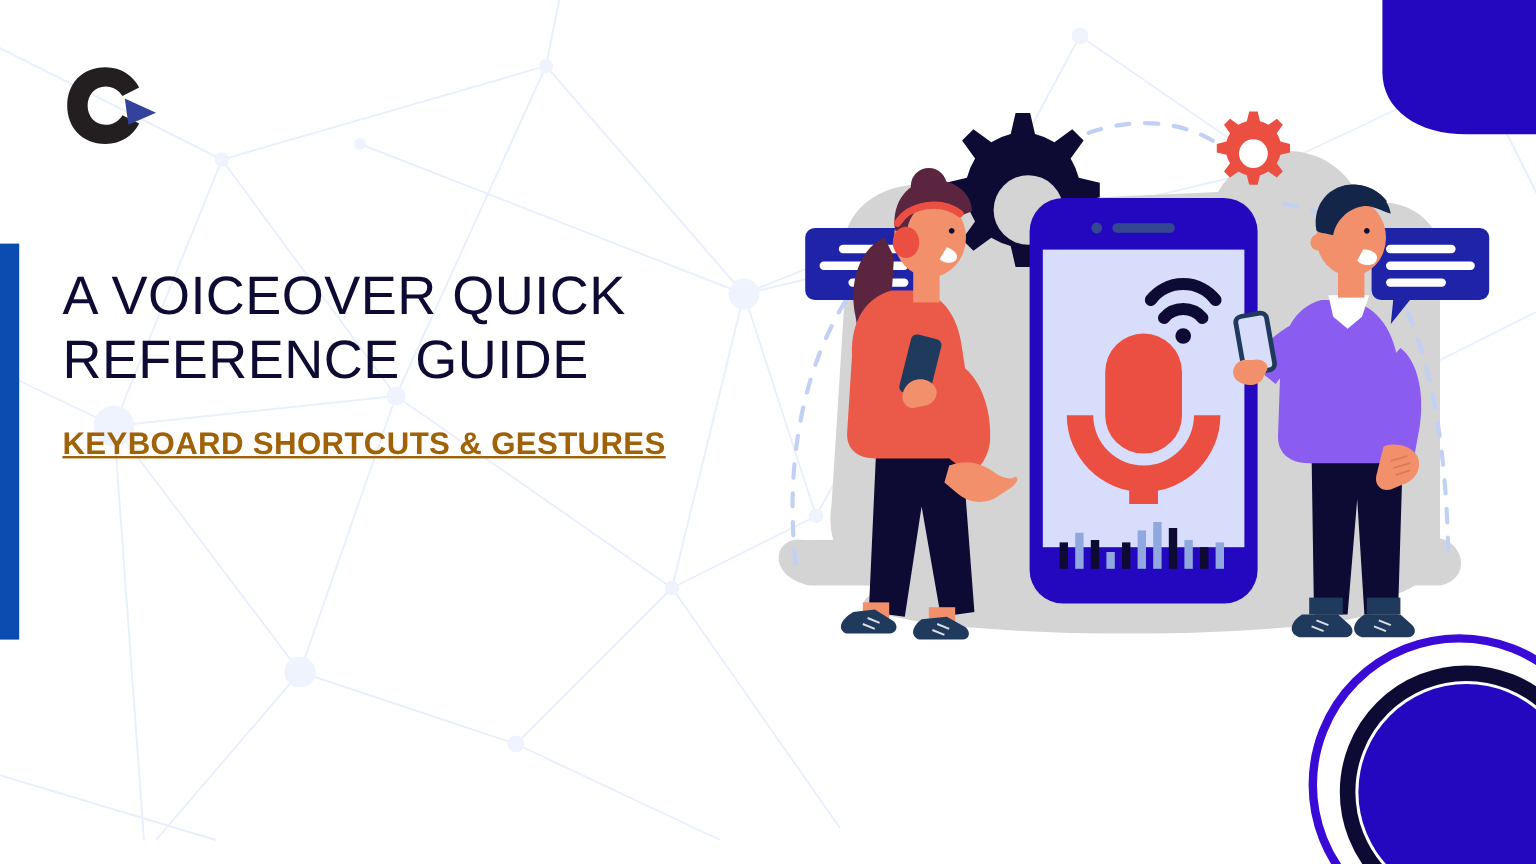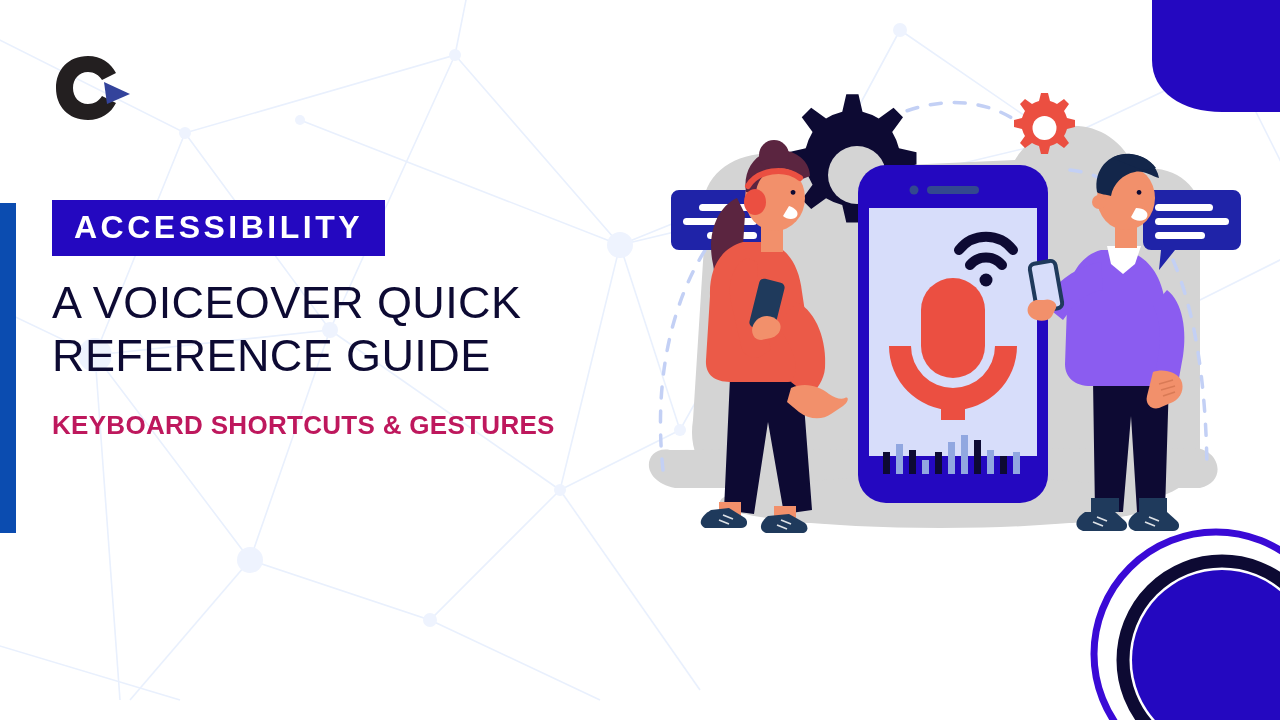--- a/index.html
+++ b/index.html
@@ -41,25 +41,26 @@
   #headline{
     margin-top:21px;
     color:#0d0a33;
     font-weight:400;
     font-size:45px;
     line-height:1.17;
     letter-spacing:0.4px;
   }
   #subhead{
     margin-top:27px;
-    color:#be185d;
+    color:#a16207;
     font-weight:700;
     font-size:26px;
     line-height:1.3;
     letter-spacing:0.3px;
+    text-decoration:underline;
   }
 
   
   #illo{position:absolute;left:615px;top:50px;width:640px;height:560px;}
 </style>
 </head>
 <body>
 
 <div id="stage">
 
@@ -117,21 +118,20 @@
   </svg>
 
   <svg id="logo" viewBox="0 0 84 72" xmlns="http://www.w3.org/2000/svg">
     <path d="M36 4 C16 4 4 18 4 36 C4 54 16 68 36 68 C49 68 59 61 64 51 L50 44 C47 49 42 52 36 52 C27 52 21 45 21 36 C21 27 27 20 36 20 C42 20 47 23 50 28 L64 21 C59 11 49 4 36 4 Z" fill="#231f20"></path>
     <path d="M52 30 L78 42 L55 52 Z" fill="#33439b"></path>
   </svg>
 
   <div id="accentbar"></div>
 
   <div id="textblock">
-    <div id="badge">ACCESSIBILITY</div>
     <div id="headline">A VOICEOVER QUICK REFERENCE GUIDE</div>
     <div id="subhead">KEYBOARD SHORTCUTS &amp; GESTURES</div>
   </div>
 
   <svg id="illo" viewBox="0 0 640 560" xmlns="http://www.w3.org/2000/svg">
 
     <g>
       <path d="M90 180 C75 120 130 92 185 108 C205 60 270 70 290 115 L400 110
                C430 60 500 66 520 120 C570 110 600 150 585 200
                L585 400 C585 440 540 455 495 450 L180 450

